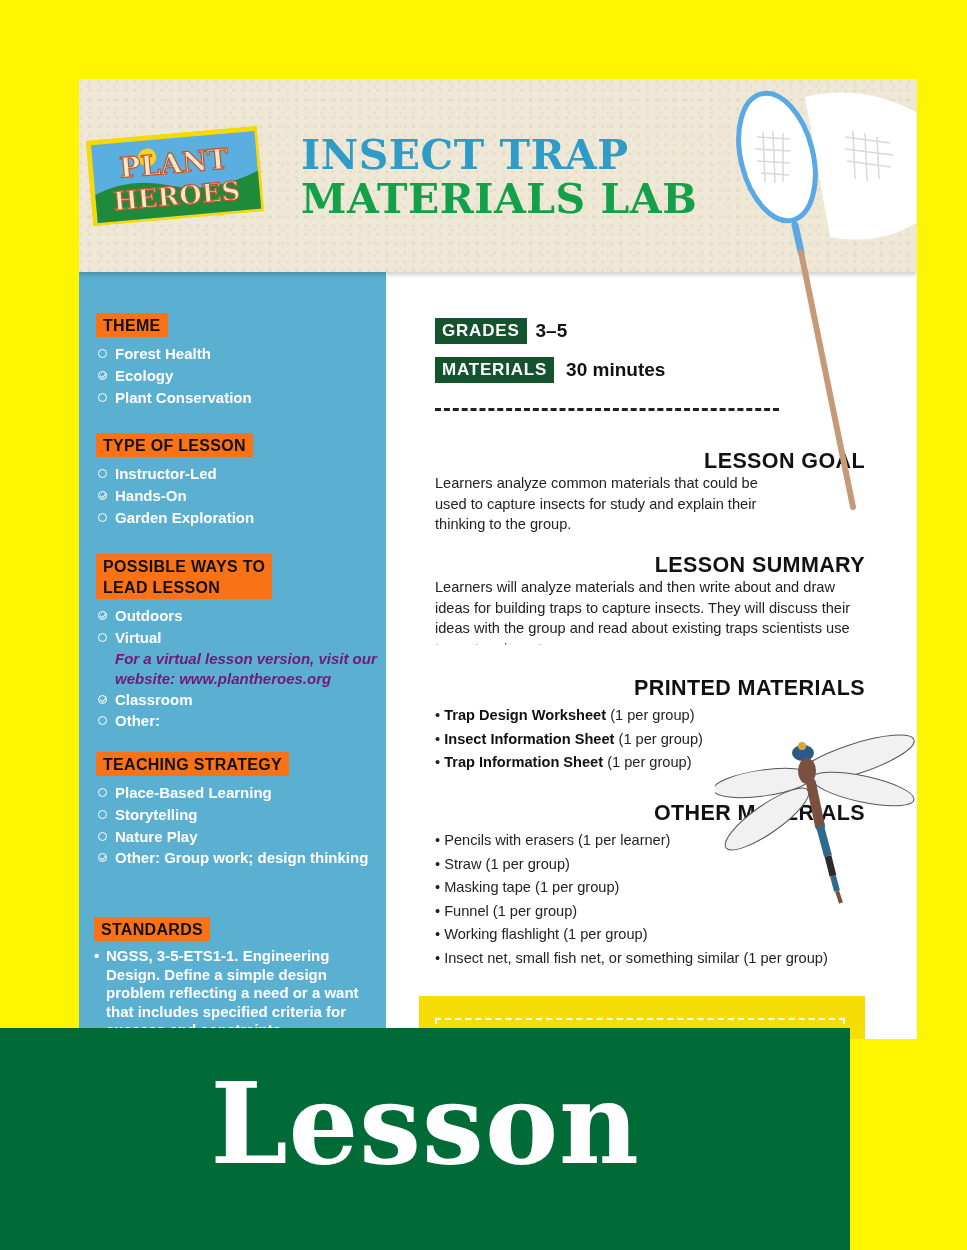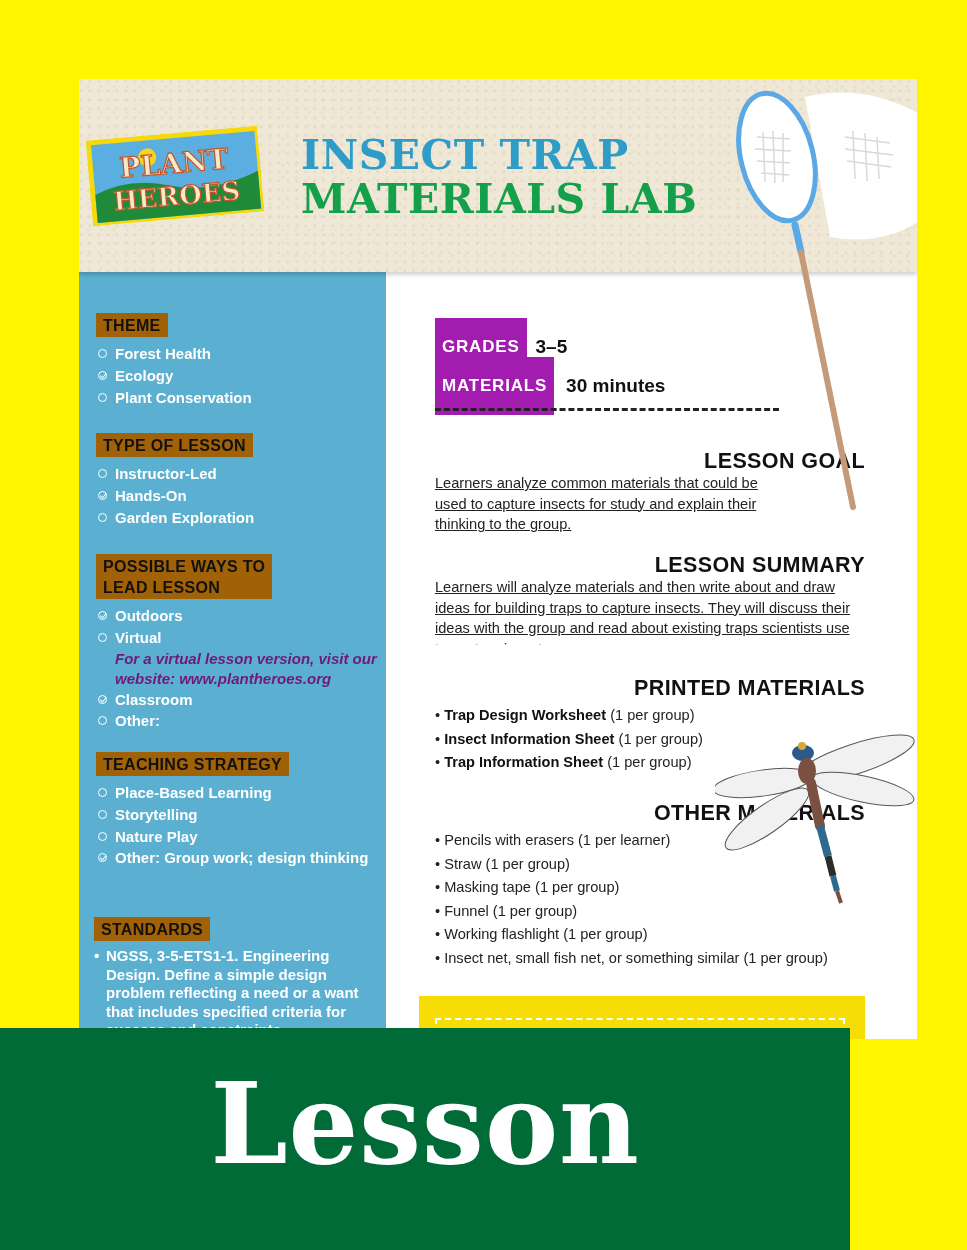--- a/index.html
+++ b/index.html
@@ -33,21 +33,21 @@
     }
     .title .l1 { color: #2e9cc6; display: block; }
     .title .l2 { color: #14a04a; display: block; }
 
     .sidebar {
       position: absolute; left: 0; top: 193px; width: 307px; height: 767px;
       background: #5bb0d1; color: #fff;
     }
     .sb-section { position: absolute; left: 17px; }
     .sb-heading {
-      display: inline-block; background: #a16207; color: #111;
+      display: inline-block; background: #f97316; color: #111;
       font-weight: bold; font-size: 16px; line-height: 21px;
       padding: 2px 7px 1px 7px; letter-spacing: 0.3px;
     }
     .sb-heading .line { display: block; }
     .sb-list { list-style: none; margin: 6px 0 0 0; padding: 0; }
     .sb-list li {
       font-size: 15px; line-height: 21.8px; font-weight: bold; color: #fff;
       position: relative; padding-left: 19px; white-space: nowrap;
     }
     .mark {
@@ -65,35 +65,35 @@
     }
     .sb-std {
       font-size: 15px; line-height: 18.6px; font-weight: bold; color:#fff;
       margin-top: 6px; padding-left: 12px; position: relative; width: 260px;
     }
     .sb-std .dot { position: absolute; left: 0; top: 0; }
 
     .main { position: absolute; left: 356px; top: 193px; width: 470px; }
     .meta-row { position: absolute; left: 0; display: flex; align-items: center; }
     .meta-badge {
-      background: #a21caf; color: #fff; font-weight: bold; font-size: 17px;
-      padding: 19px 7px; letter-spacing: 0.8px; line-height: 20px;
+      background: #14532d; color: #fff; font-weight: bold; font-size: 17px;
+      padding: 3px 7px; letter-spacing: 0.8px; line-height: 20px;
     }
     .meta-val { font-weight: bold; font-size: 19px; color: #111; margin-left: 9px; }
     .dashes {
       position: absolute; left: 0; top: 136px; width: 344px; height: 0;
       border-top: 3px dashed #222;
     }
     .sec { position: absolute; left: 0; width: 430px; color: #222; }
     .sec h2 {
       margin: 0; font-size: 21.5px; line-height: 24px; font-weight: bold; color: #111;
       letter-spacing: 0.4px;
       text-align: right;
     }
-    .sec p { margin: 0; font-size: 14.6px; line-height: 20.5px; color: #222; text-decoration: underline; }
+    .sec p { margin: 0; font-size: 14.6px; line-height: 20.5px; color: #222; }
     .sec ul { list-style: none; margin: 4px 0 0 0; padding: 0; }
     .sec ul li { font-size: 14.6px; line-height: 23.5px; color: #222; white-space: nowrap; }
     .sec ul li b { color: #111; }
 
     .yellow-box {
       position: absolute; left: 340px; top: 917px; width: 446px; height: 60px;
       background: #f6dd06;
     }
     .yellow-box .inner {
       position: absolute; left: 16px; top: 22px; width: 410px; height: 40px;

